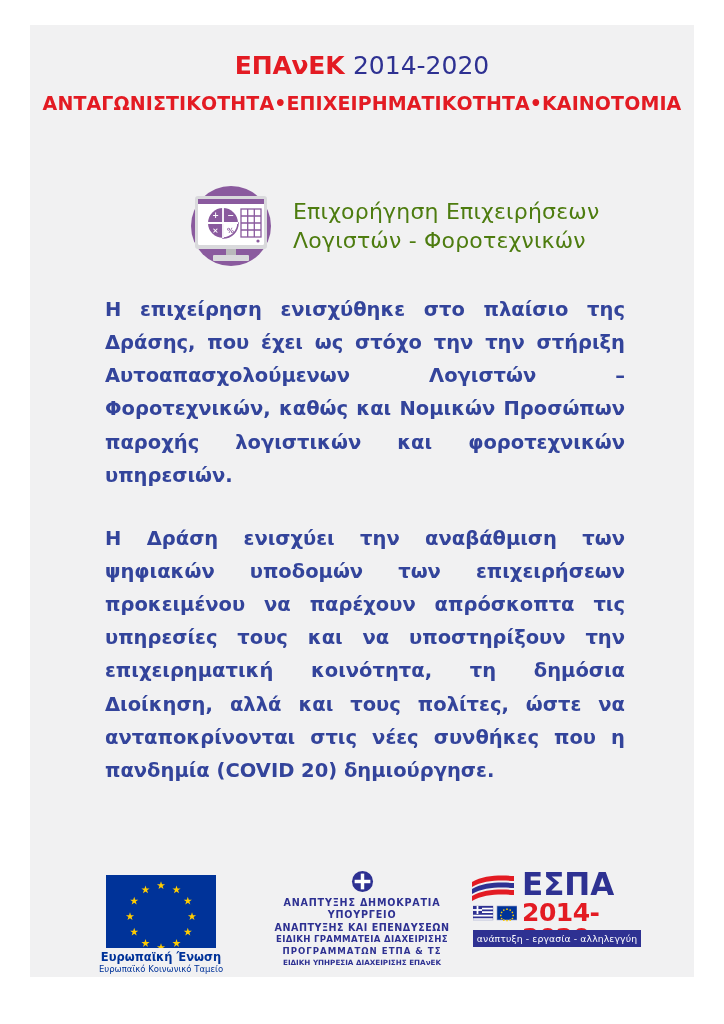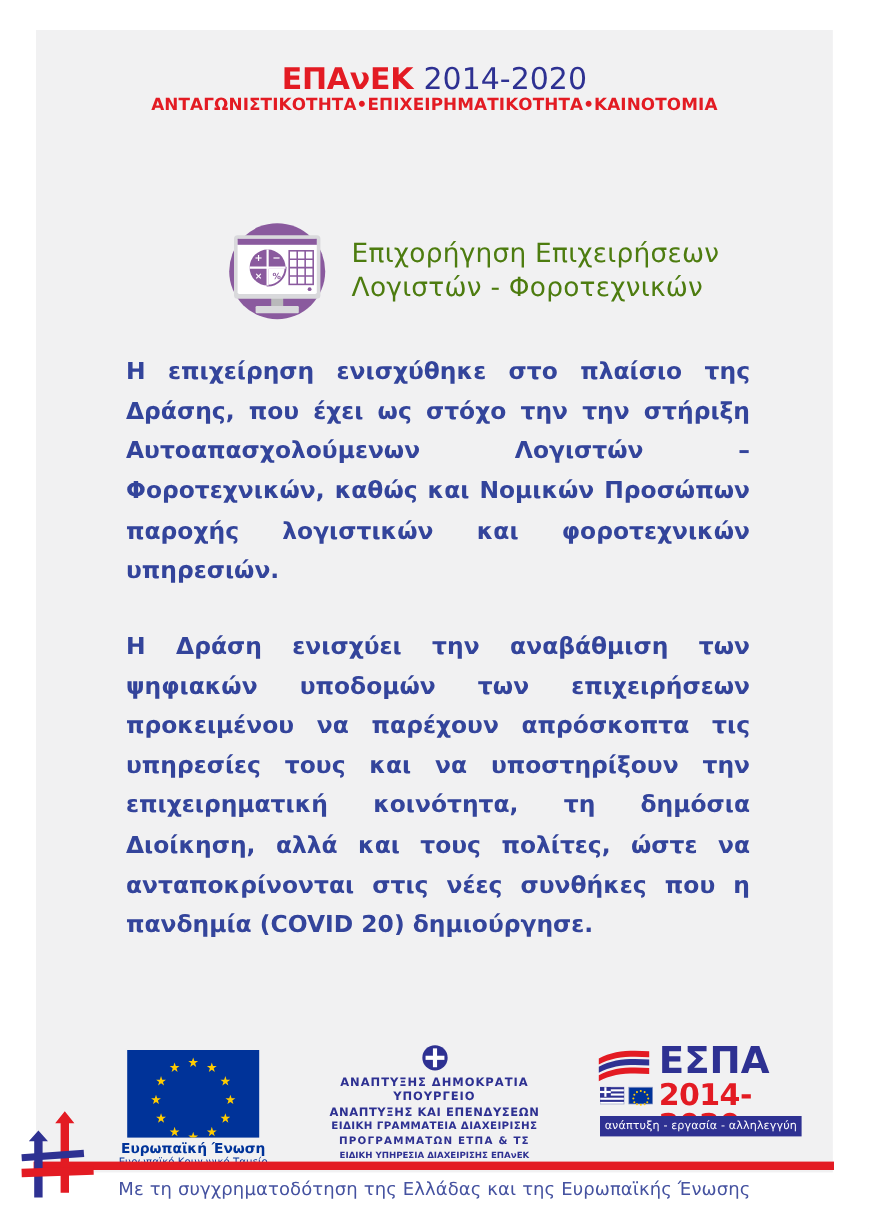--- a/index.html
+++ b/index.html
@@ -47,25 +47,25 @@
     color:#2e3192;
     font-size:15.5px;
     font-weight:bold;
     letter-spacing:0.1px;
     line-height:1.25;
     margin-top:1px;
     white-space:nowrap;
   }
   .hdr-line3 {
     color:#e31b23;
-    font-size:14px;
+    font-size:19px;
     font-weight:bold;
     letter-spacing:0.1px;
     line-height:1.25;
-    margin-top:1px;
+    margin-top:13px;
     white-space:nowrap;
   }
   .hdr-dot { color:#e31b23; }
 
   
   #action-logo {
     position:absolute;
     left:155px; top:155px;
     width:420px; height:92px;
     display:flex;
@@ -144,21 +144,21 @@
   .gr-l1 { font-size:9.6px; font-weight:bold; letter-spacing:0.8px; line-height:1.3; white-space:nowrap; }
   .gr-l2 { font-size:9.6px; font-weight:bold; letter-spacing:0.8px; line-height:1.3; white-space:nowrap; }
   .gr-l3 { font-size:9.6px; font-weight:bold; letter-spacing:0.5px; line-height:1.3; white-space:nowrap; }
   .gr-l4 { font-size:8.6px; font-weight:bold; letter-spacing:0.3px; line-height:1.35; margin-top:0; white-space:nowrap; }
   .gr-l5 { font-size:8.6px; font-weight:bold; letter-spacing:1.0px; line-height:1.35; white-space:nowrap; }
   .gr-l6 { font-size:7.2px; line-height:1.4; letter-spacing:0px; white-space:nowrap;font-weight:bold; }
 
   
   #espa-block {
     position:absolute;
-    left:467px; top:3px;
+    left:440px; top:3px;
     width:185px;
   }
   #espa-main { position:relative; width:178px; height:62px; }
   #espa-waves { position:absolute; left:0; top:2px; width:48px; height:30px; }
   #espa-word {
     position:absolute; left:52px; top:-4px;
     color:#2e3192;
     font-size:31px;
     font-weight:bold;
     letter-spacing:0px;
@@ -363,31 +363,13 @@
                 <circle cx="30.8" cy="5.1" r="0.85"></circle>
             </g>
           </svg>
           <div id="espa-tag">ανάπτυξη - εργασία - αλληλεγγύη</div>
         </div>
       </div>
 
     </div>
   </div>
 
-  <div id="banner">
-    <div id="banner-rule"></div>
-    <svg id="banner-mark" viewBox="0 0 72 82">
-
-      <g fill="#2e3192">
-        <polygon points="22,22 30,31 25.5,31 25.5,78 18.5,78 18.5,31 14,31"></polygon>
-      </g>
-
-      <g fill="#e31b23">
-        <polygon points="44,6 52,16 47.5,16 47.5,74 40.5,74 40.5,16 36,16"></polygon>
-      </g>
-
-      <rect x="8" y="40" width="52" height="6" fill="#2e3192" transform="rotate(-4 34 43)"></rect>
-
-      <rect x="8" y="53" width="60" height="7" fill="#e31b23" transform="rotate(-2 38 56)"></rect>
-    </svg>
-    <div id="banner-text">Με τη συγχρηματοδότηση της Ελλάδας και της Ευρωπαϊκής Ένωσης</div>
-  </div>
 </div>
 
 </body></html>

